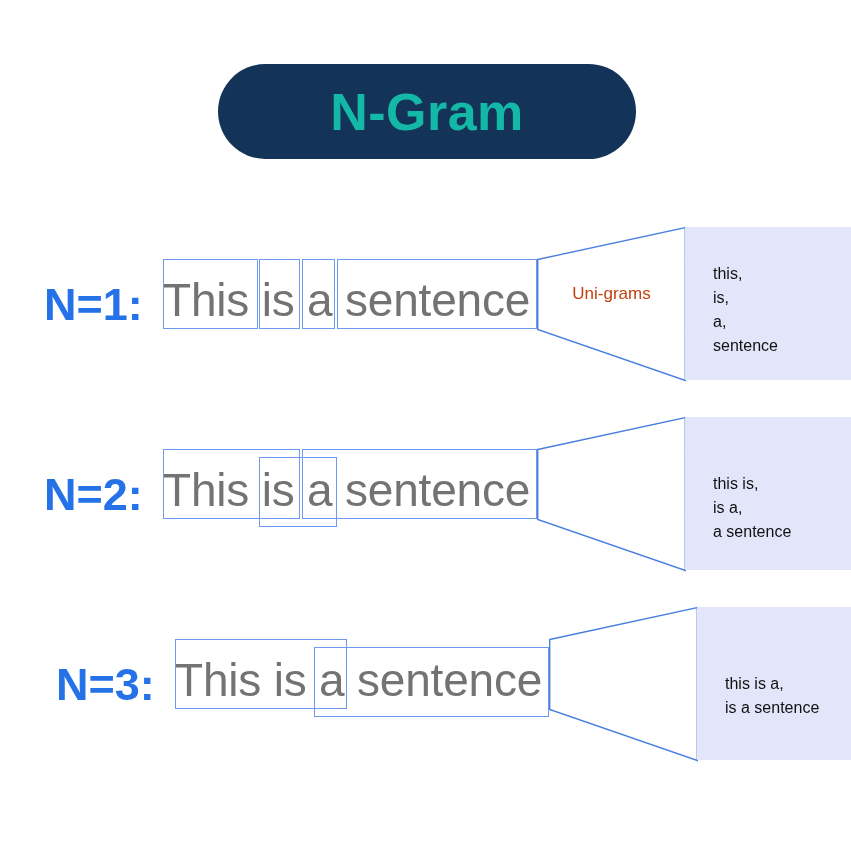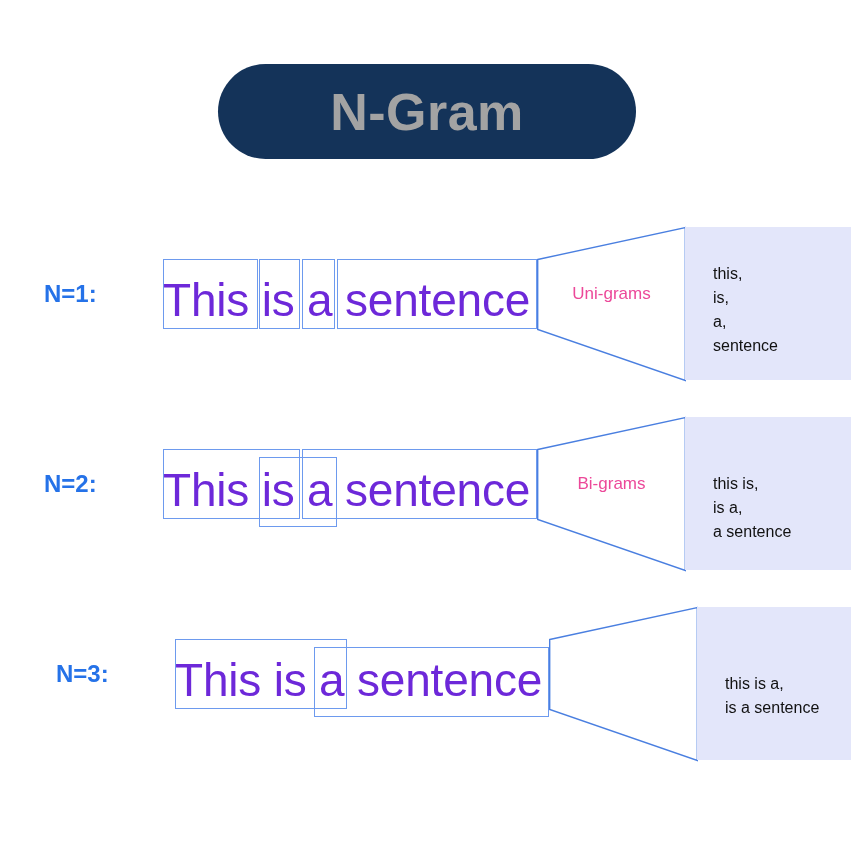--- a/index.html
+++ b/index.html
@@ -26,21 +26,21 @@
     top: 64px;
     width: 418px;
     height: 95px;
     background: #143359;
     border-radius: 48px;
     display: flex;
     align-items: center;
     justify-content: center;
   }
   .title-pill .title-text {
-    color: #a3a3a3;
+    color: #14b8a6;
     font-size: 52px;
     font-weight: bold;
     letter-spacing: 0.5px;
     line-height: 1;
     text-align: center;
   }
 
   
   .row {
     position: absolute;
@@ -52,21 +52,21 @@
   .row-2 { top: 410px; }
   .row-3 { top: 600px; margin-left: 12px; }
 
   
   .n-label {
     position: absolute;
     left: 44px;
     top: 62px;
     width: 110px;
     color: #2572e8;
-    font-size: 24px;
+    font-size: 45px;
     font-weight: bold;
     line-height: 1;
     white-space: nowrap;
   }
 
   
   .sentence-strip {
     position: absolute;
     left: 163px;
     top: 39px;
@@ -75,21 +75,21 @@
   }
   .sentence-text {
     position: absolute;
     left: 0;
     top: 0;
     height: 82px;
     width: 374px;
     display: flex;
     align-items: center;
     font-size: 46px;
-    color: #6d28d9;
+    color: #737373;
     white-space: pre;
     letter-spacing: -0.2px;
     z-index: 3;
     pointer-events: none;
   }
 
   
   .gram-box {
     position: absolute;
     border: 1.4px solid #6d9aee;
@@ -111,21 +111,21 @@
   .funnel-label {
     position: absolute;
     left: 537px;
     top: 56px;
     width: 149px;
     height: 36px;
     display: flex;
     align-items: center;
     justify-content: center;
     font-size: 17px;
-    color: #ec4899;
+    color: #c2410c;
     z-index: 2;
   }
 
   .output-panel {
     position: absolute;
     left: 685px;
     top: 0;
     width: 166px;
     background: #e3e6fa;
     z-index: 1;
@@ -184,21 +184,20 @@
           <div class="gram-box" style="left: 0px; top: 0px; width: 137px; height: 70px;"></div>
           <div class="gram-box" style="left: 96px; top: 8px; width: 78px; height: 70px;"></div>
           <div class="gram-box" style="left: 139px; top: 0px; width: 235px; height: 70px;"></div>
         </div>
     </div>
     <div class="funnel">
       <svg width="149" height="190" viewBox="0 0 149 190" xmlns="http://www.w3.org/2000/svg">
         <polygon points="0.7,39.5 148.3,7.5 148.3,160.5 0.7,109.5" fill="#ffffff" stroke="#4a7fe0" stroke-width="1.4"></polygon>
       </svg>
     </div>
-    <div class="funnel-label">Bi-grams</div>
     <div class="output-panel" style="top:7px;height:153px;"></div>
     <div class="output-list" style="top:62px;">
         <div>this is,</div>
         <div>is a,</div>
         <div>a sentence</div>
       </div>
   </div>
 
   <div class="row row-3">
     <div class="n-label">N=3:</div>

